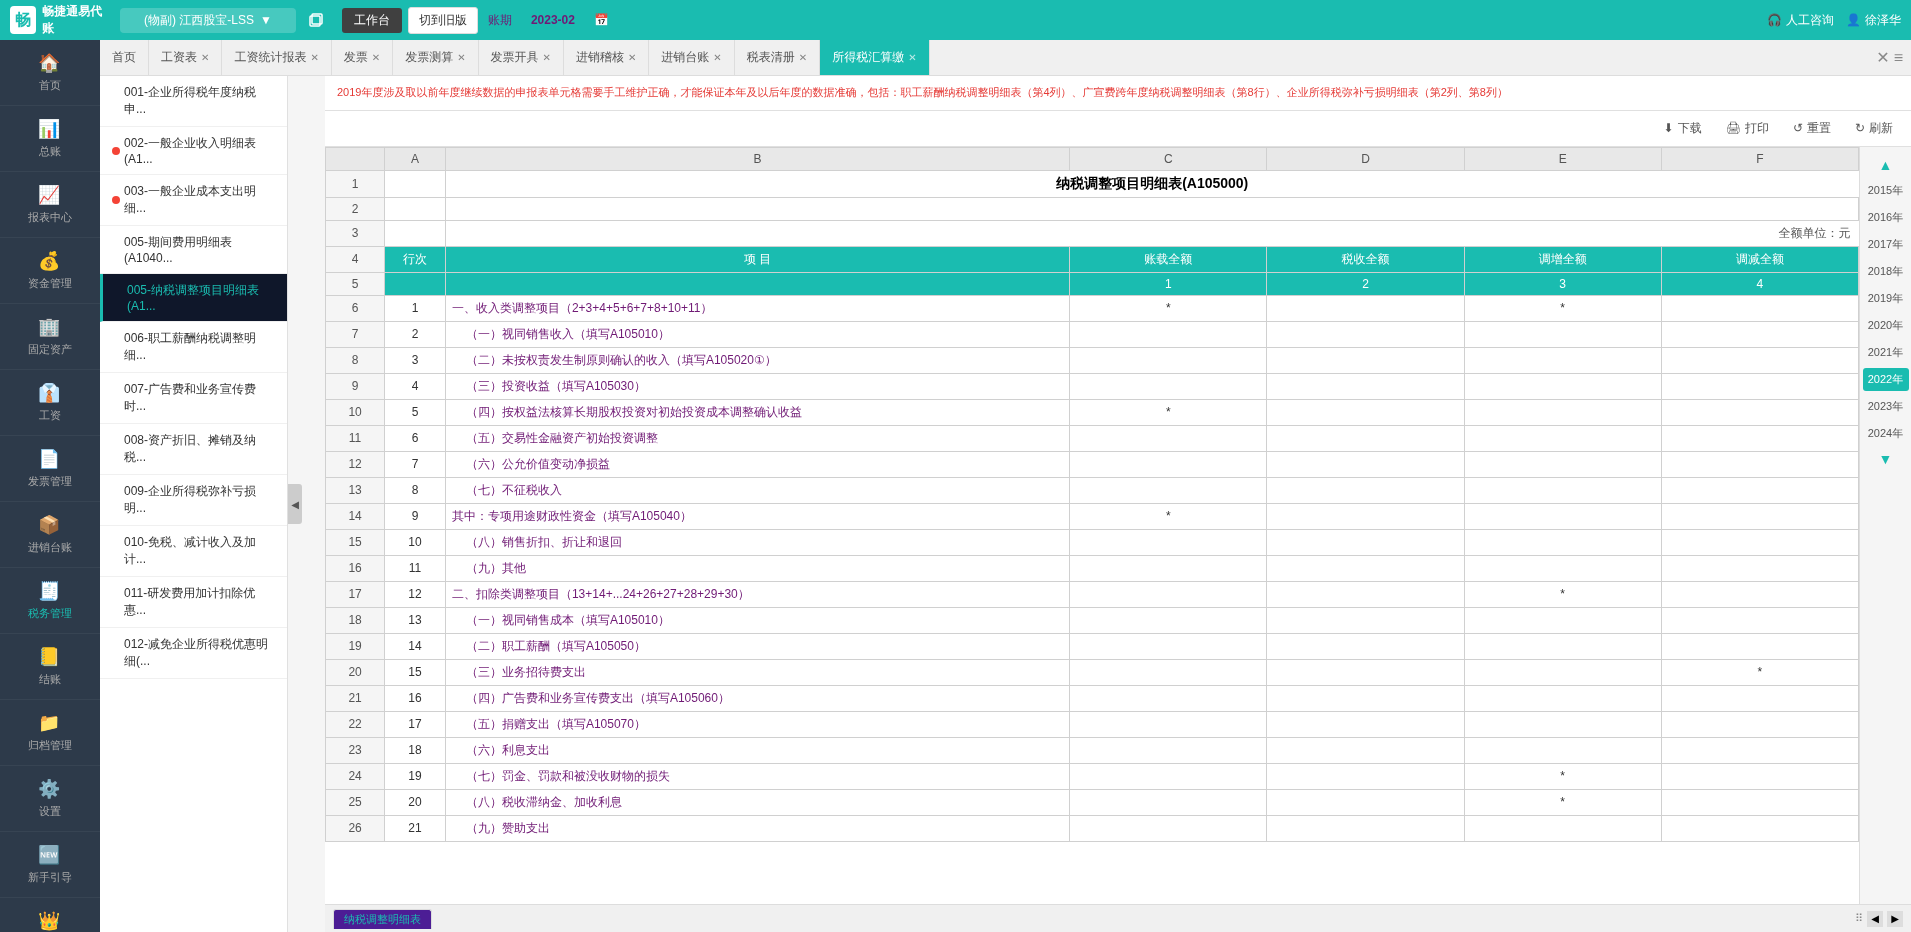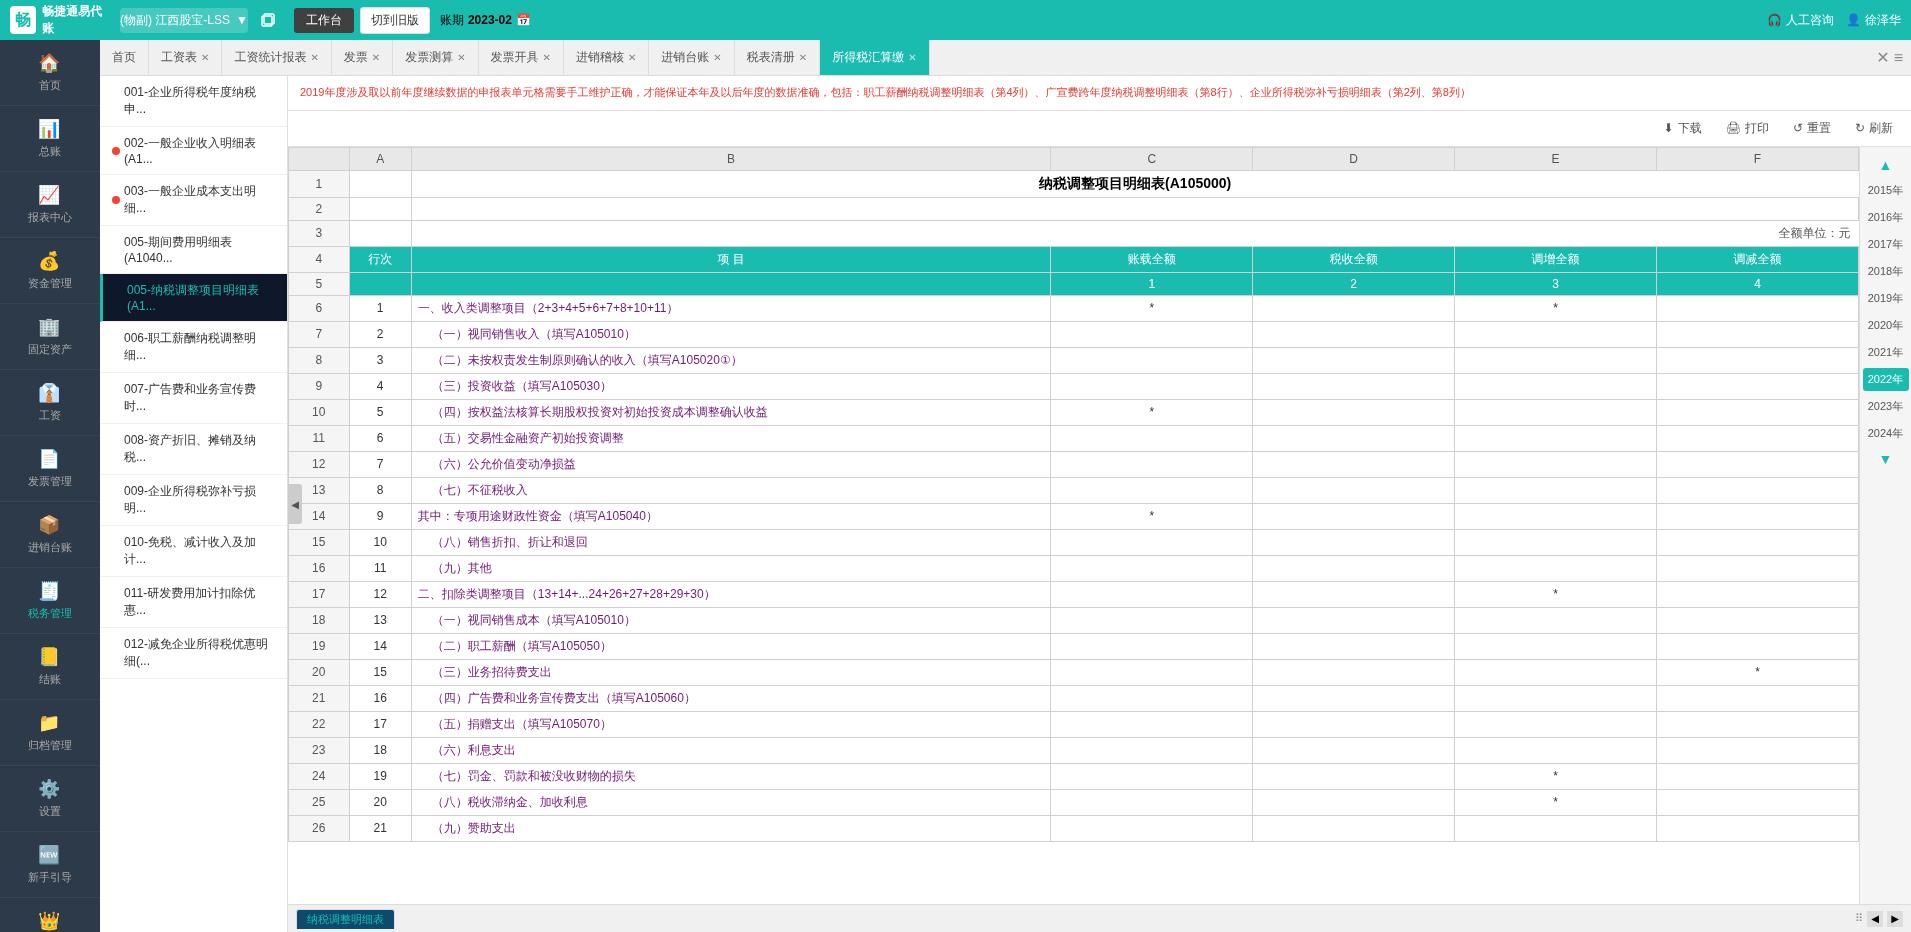--- a/index.html
+++ b/index.html
@@ -3,26 +3,26 @@
   <meta charset="utf-8">
   <style>
     * { box-sizing: border-box; margin: 0; padding: 0; }
     body { font-family: 'Microsoft YaHei', SimHei, sans-serif; font-size: 12px; background: #f0f2f5; display: flex; flex-direction: column; height: 932px; overflow: hidden; }
 
     
     .top-bar { background: #1abcb0; height: 40px; display: flex; align-items: center; padding: 0 10px; flex-shrink: 0; }
     .logo-area { display: flex; align-items: center; color: white; font-size: 14px; font-weight: bold; width: 100px; }
     .logo-icon { width: 28px; height: 28px; background: white; border-radius: 4px; margin-right: 6px; display: flex; align-items: center; justify-content: center; }
     .logo-icon span { color: #1abcb0; font-size: 16px; font-weight: bold; }
-    .company-selector { display: flex; align-items: center; background: rgba(255,255,255,0.2); border-radius: 4px; padding: 4px 0; color: white; margin-left: 10px; cursor: pointer; font-size: 12px; }
+    .company-selector { display: flex; align-items: center; background: rgba(255,255,255,0.2); border-radius: 4px; padding: 4px 24px; color: white; margin-left: 10px; cursor: pointer; font-size: 12px; }
     .company-selector .arrow { margin-left: 6px; }
     .top-actions { display: flex; align-items: center; margin-left: 10px; gap: 6px; }
     .btn-workbench { background: #404040; color: white; border: none; border-radius: 3px; padding: 4px 12px; cursor: pointer; font-size: 12px; }
     .btn-old { background: white; color: #333; border: 1px solid #ddd; border-radius: 3px; padding: 4px 10px; cursor: pointer; font-size: 12px; }
-    .period-area { display: flex; align-items: center; color: #000000; margin-left: 10px; font-size: 12px; gap: 4px; }
+    .period-area { display: flex; align-items: center; color: #701a75; margin-left: 10px; font-size: 12px; gap: 19px; }
     .top-right { margin-left: auto; display: flex; align-items: center; gap: 12px; color: white; font-size: 12px; }
     .top-right-item { display: flex; align-items: center; gap: 4px; cursor: pointer; }
 
     
     .main-layout { display: flex; flex: 1; overflow: hidden; }
 
     
     .sidebar { width: 100px; background: #2d3a4a; display: flex; flex-direction: column; flex-shrink: 0; overflow-y: auto; }
     .sidebar-item { display: flex; flex-direction: column; align-items: center; padding: 12px 6px; color: #aaa; cursor: pointer; border-bottom: 1px solid rgba(255,255,255,0.05); font-size: 11px; gap: 4px; }
     .sidebar-item.active { color: #1abcb0; }
@@ -32,21 +32,21 @@
     .content-area { flex: 1; display: flex; flex-direction: column; overflow: hidden; background: #f5f5f5; }
 
     
     .tab-bar { background: #f0f0f0; display: flex; align-items: center; border-bottom: 1px solid #ddd; flex-shrink: 0; overflow-x: auto; height: 36px; }
     .tab-item { display: flex; align-items: center; padding: 0 12px; height: 36px; white-space: nowrap; cursor: pointer; font-size: 12px; color: #555; border-right: 1px solid #ddd; gap: 4px; flex-shrink: 0; }
     .tab-item.active { background: #1abcb0; color: white; }
     .tab-close { font-size: 10px; color: inherit; opacity: 0.7; }
     .tab-bar-actions { margin-left: auto; display: flex; align-items: center; padding: 0 8px; gap: 4px; flex-shrink: 0; }
 
     
-    .panel-layout { display: flex; flex: 1; overflow: hidden; }
+    .panel-layout { display: flex; flex: 1; overflow: hidden; gap: 37px; }
     .sub-nav { width: 188px; background: white; border-right: 1px solid #e0e0e0; overflow-y: auto; flex-shrink: 0; }
     .sub-nav-item { padding: 8px 12px; font-size: 12px; color: #333; cursor: pointer; border-bottom: 1px solid #f0f0f0; display: flex; align-items: center; gap: 4px; }
     .sub-nav-item.active { background: #0f172a; color: #1abcb0; border-left: 3px solid #1abcb0; }
     .sub-nav-item .status-dot { width: 8px; height: 8px; border-radius: 50%; flex-shrink: 0; }
     .dot-red { background: #f44336; }
     .dot-none { background: transparent; }
 
     
     .main-content { flex: 1; display: flex; flex-direction: column; overflow: hidden; position: relative; }
     .warning-bar { background: white; padding: 8px 12px; font-size: 11px; color: #e53935; line-height: 1.6; border-bottom: 1px solid #e0e0e0; flex-shrink: 0; }
@@ -68,21 +68,21 @@
     .col-header { background: #e8e8e8; color: #555; text-align: center; }
     .row-num { background: #f5f5f5; color: #555; text-align: center; width: 36px; }
     .title-cell { text-align: center; font-size: 14px; font-weight: bold; background: white; border: none; }
     .unit-cell { text-align: right; font-size: 12px; color: #555; background: white; border: none; padding-right: 8px; }
     .item-cell { color: #701a75; }
     .indent { padding-left: 20px; }
     .indent2 { }
     .data-cell { text-align: center; color: #333; }
     .bottom-tab-bar { background: #f0f0f0; border-top: 1px solid #ddd; height: 28px; display: flex; align-items: center; padding: 0 8px; flex-shrink: 0; gap: 8px; }
     .bottom-tab { font-size: 11px; color: #555; padding: 2px 10px; background: #e8e8e8; border-radius: 3px 3px 0 0; cursor: pointer; border: 1px solid #ddd; border-bottom: none; }
-    .bottom-tab.active { background: #0c4a6e; color: #1abcb0; }
+    .bottom-tab.active { background: #4c1d95; color: #1abcb0; }
     .bottom-scroll { margin-left: auto; display: flex; align-items: center; gap: 4px; }
     .scroll-btn { width: 16px; height: 16px; background: #ddd; border: none; cursor: pointer; font-size: 10px; display: flex; align-items: center; justify-content: center; }
     .collapse-btn { position: absolute; left: 188px; top: 50%; transform: translateY(-50%); z-index: 10; background: #ccc; width: 14px; height: 40px; display: flex; align-items: center; justify-content: center; cursor: pointer; border-radius: 0 3px 3px 0; color: #555; font-size: 10px; }
   </style>
 </head>
 <body>
 
 <div class="top-bar">
   <div class="logo-area">
     <div class="logo-icon">

